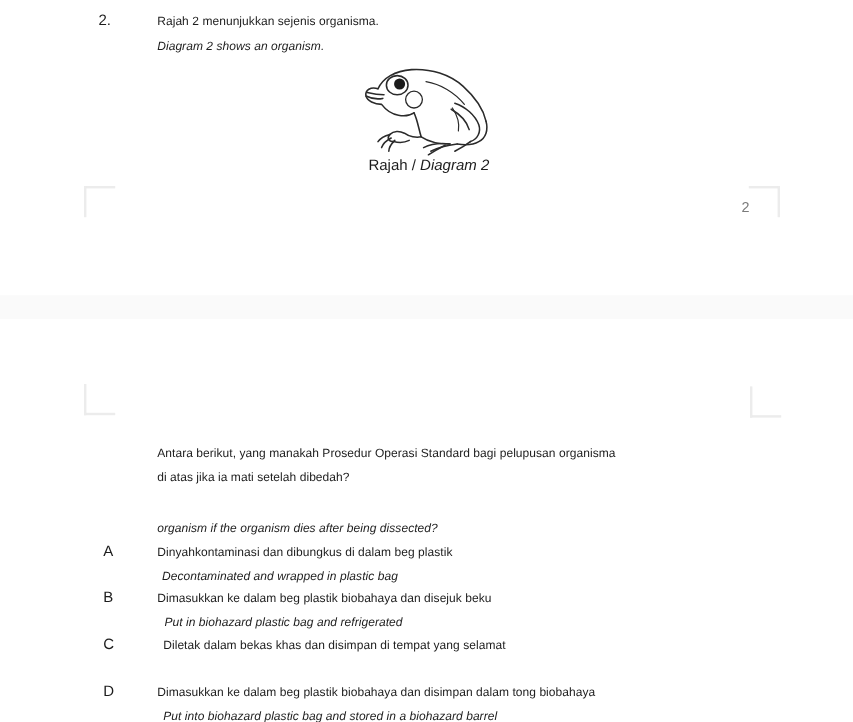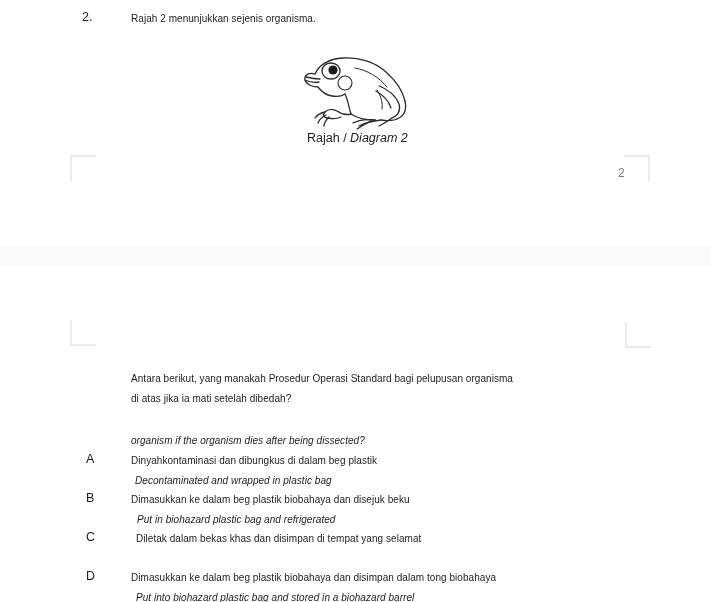--- a/index.html
+++ b/index.html
@@ -129,20 +129,21 @@
 </style>
 </head>
 <body>
 
 <div class="page" id="page-top">
 
   <div class="qnum" style="top:10px">2.</div>
 
   <div class="body-line" style="top:10px">Rajah 2 menunjukkan sejenis organisma.</div>
 
+  <div class="body-line it" style="top:31px">Diagram 2 shows an organism.</div>
 
   <div id="frog-figure">
     <svg viewBox="0 0 130 84" xmlns="http://www.w3.org/2000/svg" fill="none" stroke="#2b2b2b" stroke-width="1.3" stroke-linecap="round" stroke-linejoin="round">
 
       <path d="M22 28 C16 26 11 29 12 34 C13 38 19 41 25 41
                C28 45 33 49 39 50
                C44 51 49 50 52 48"></path>
 
       <path d="M22 28 C26 19 36 13 50 12
                C66 11 82 16 93 26

